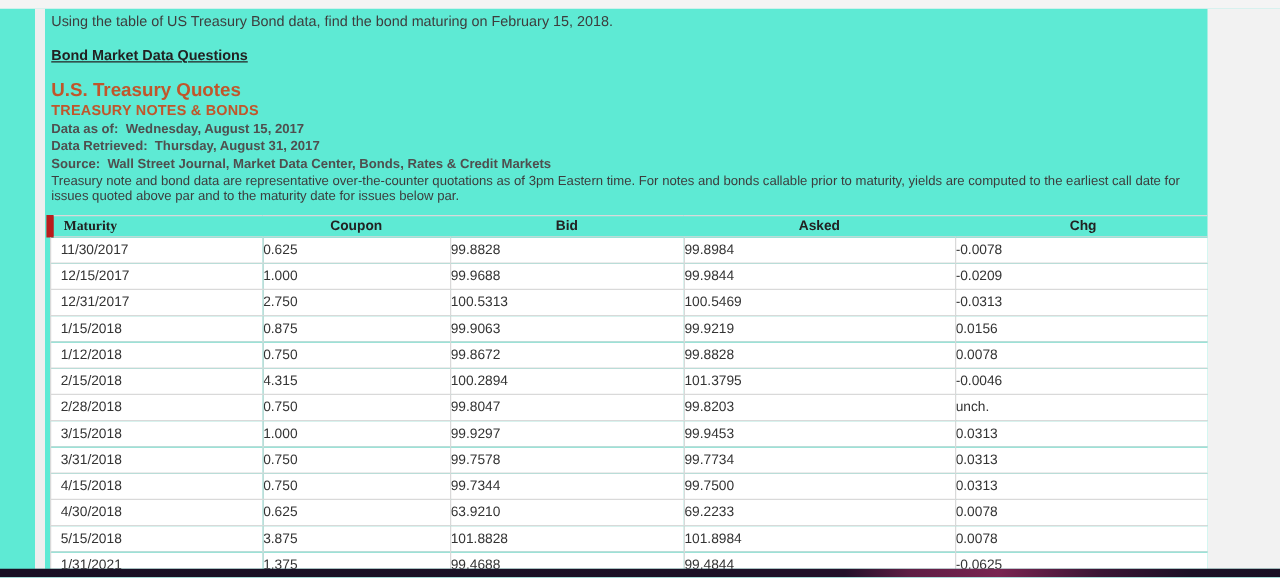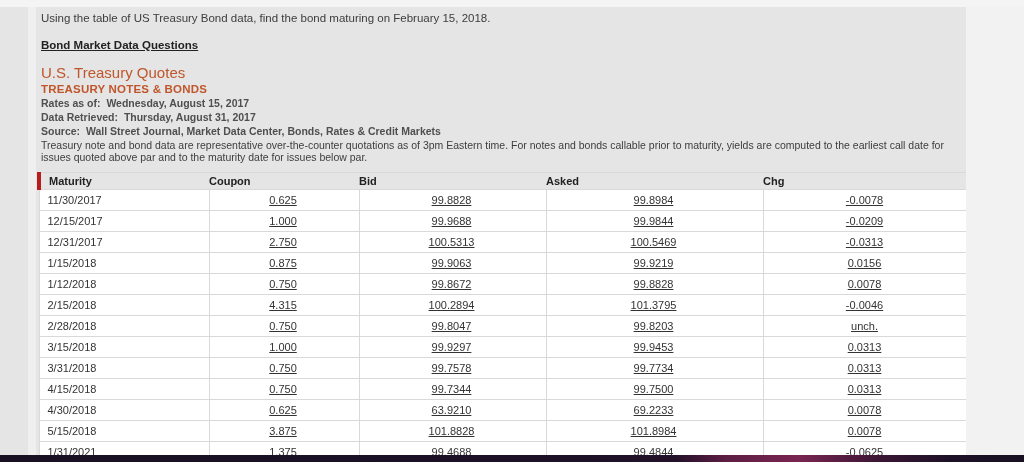--- a/index.html
+++ b/index.html
@@ -9,21 +9,21 @@
     height: 462px;
     overflow: hidden;
     background: #ffffff;
     font-family: "Liberation Sans", sans-serif;
     -webkit-font-smoothing: antialiased;
   }
   .page {
     position: relative;
     width: 1024px;
     height: 462px;
-    background: #e5e5e5;
+    background: #5eead4;
     overflow: hidden;
   }
   .top-strip {
     position: absolute;
     left: 0; top: 0;
     width: 1024px; height: 7px;
     background: #f4f4f4;
   }
   .left-strip {
     position: absolute;
@@ -63,21 +63,21 @@
     margin: 15px 0 0 4px;
     font-size: 11.5px;
     font-weight: bold;
     color: #222222;
     text-decoration: underline;
     cursor: pointer;
   }
   .quotes-title {
     margin: 11px 0 0 4px;
     font-size: 15px;
-    font-weight: normal;
+    font-weight: bold;
     color: var(--accent, #c0562b);
   }
   .quotes-subtitle {
     margin: 2px 0 0 4px;
     font-size: 11.5px;
     font-weight: bold;
     color: var(--accent, #c0562b);
     letter-spacing: 0.2px;
   }
   .meta-line {
@@ -107,40 +107,41 @@
   table.quotes col.w-coupon   { width: 150px; }
   table.quotes col.w-bid      { width: 187px; }
   table.quotes col.w-asked    { width: 217px; }
   table.quotes col.w-chg      { width: 205px; }
   table.quotes th {
     height: 16px;
     font-size: 11px;
     font-weight: bold;
     color: #222222;
     border-bottom: 1px solid #d9d9d9;
-    text-align: left;
+    text-align: center;
     padding: 0;
   }
   table.quotes th.h-maturity {
     text-align: left;
     padding-left: 8px;
-    border-left: 4px solid #b91c1c;
+    border-left: 6px solid #b91c1c;
+    font-family: Liberation Serif, serif;
   }
   table.quotes td {
     height: 20px;
     font-size: 11px;
     color: #333333;
     border: 1px solid #d9d9d9;
     background: #ffffff;
     padding: 0;
     white-space: nowrap;
     overflow: hidden;
   }
   table.quotes td.c-maturity { text-align: left;  padding-left: 8px; }
-  table.quotes td.c-num      { text-align: center; padding-right: 2px; text-decoration: underline; }
+  table.quotes td.c-num      { text-align: left; padding-right: 2px; }
   .chg-up   { color: var(--up,   #2fa45c); }
   .chg-down { color: var(--down, #ee3e4a); }
   .chg-unch { color: var(--unch, #333333); }
 </style>
 </head>
 <body>
 
 <div class="page">
   <div class="top-strip"></div>
   <div class="left-strip"></div>
@@ -148,21 +149,21 @@
 
   <div class="content">
     <div class="instruction">Using the table of US Treasury Bond data, find the bond maturing on February 15, 2018.</div>
 
     <a class="section-link">Bond Market Data Questions</a>
 
     <div class="quotes-title">U.S. Treasury Quotes</div>
     <div class="quotes-subtitle">TREASURY NOTES &amp; BONDS</div>
 
     <div class="meta-line">
-      <span>Rates as of:</span>&nbsp;
+      <span>Data as of:</span>&nbsp;
       <span class="meta-value">Wednesday, August 15, 2017</span>
     </div>
     <div class="meta-line">
       <span>Data Retrieved:</span>&nbsp;
       <span class="meta-value">Thursday, August 31, 2017</span>
     </div>
     <div class="meta-line">
       <span>Source:</span>&nbsp;
       <span class="meta-value">Wall Street Journal, Market Data Center, Bonds, Rates &amp; Credit Markets</span>
     </div>

